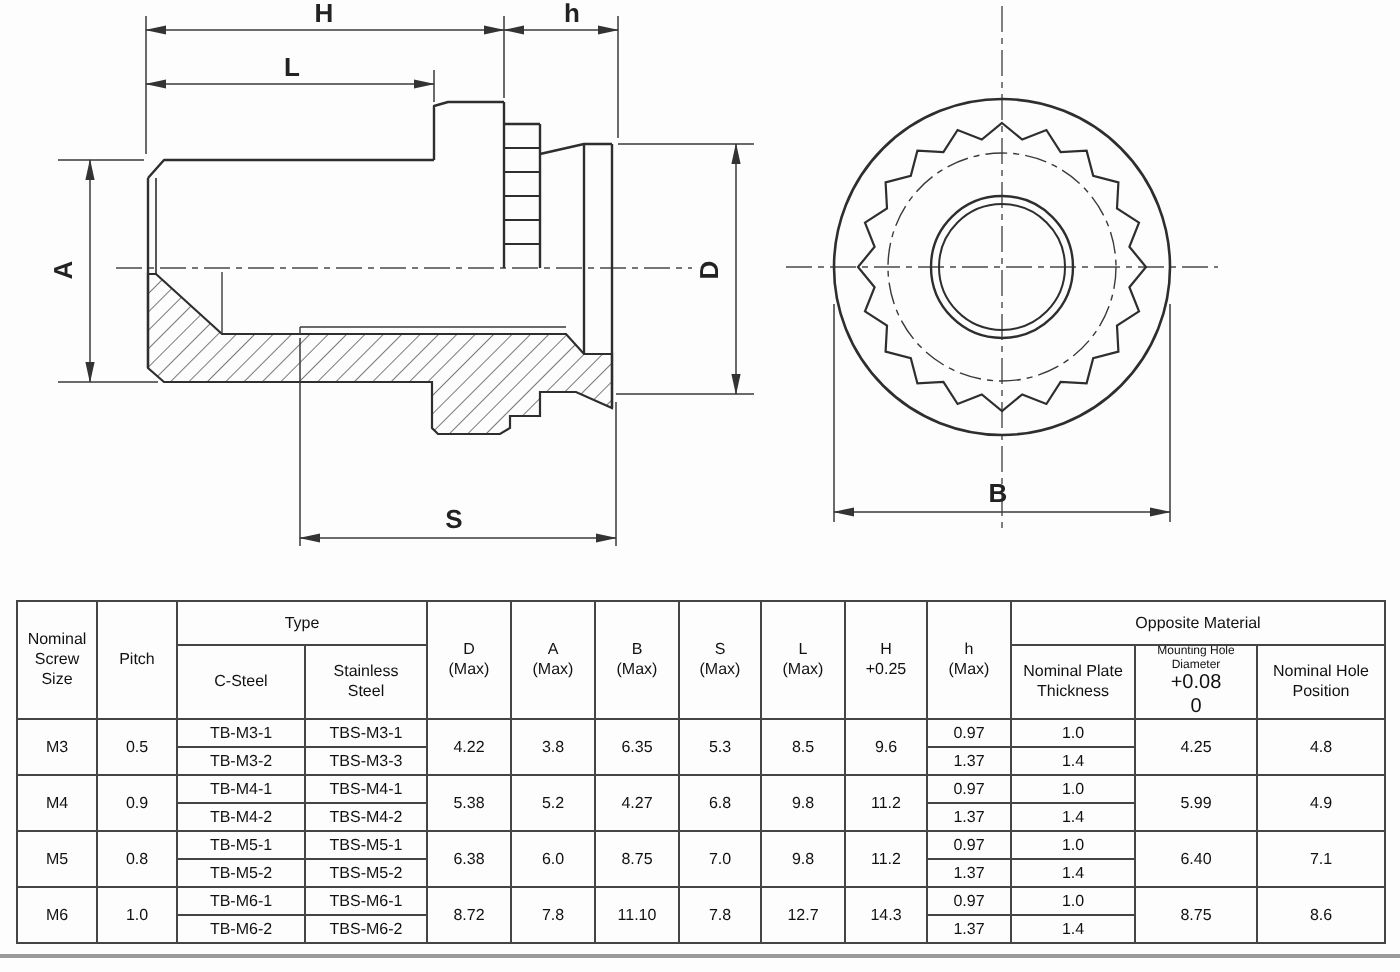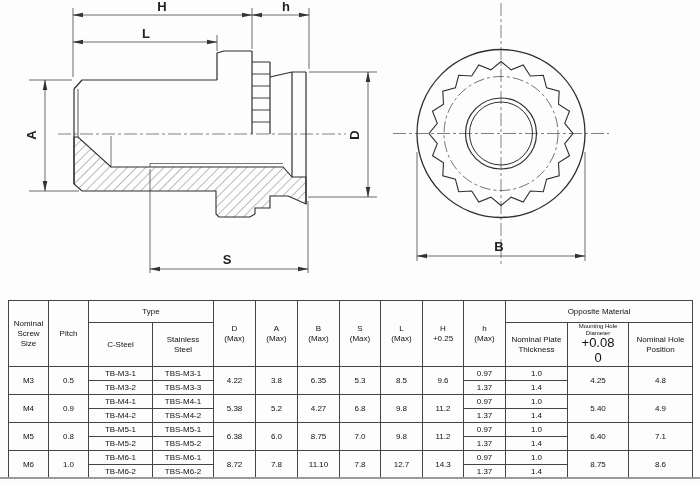--- a/index.html
+++ b/index.html
@@ -17,21 +17,21 @@
     border:1px solid #454545;text-align:center;vertical-align:middle;
     font-size:8px;font-weight:normal;padding:0;line-height:1.25;color:#111;
     overflow:hidden;
   }
   th{font-size:8px;}
   .pre{white-space:pre-line;}
   tr.hrow1{height:22px;}
   tr.hrow2{height:34px;}
   tr.drow{height:14px;}
   .tiny{font-size:6px;display:block;line-height:1.1;}
-  .tol{display:block;font-size:13px;line-height:1.15;}
+  .tol{display:block;font-size:10px;line-height:1.15;}
   #bottom-rule{position:absolute;left:0;top:477px;width:700px;height:2px;background:#9a9a9a;}
 </style>
 </head>
 <body>
 
 <svg id="drawing" width="700" height="300" viewBox="0 0 700 300">
   <defs>
     <pattern id="hatch" width="6.5" height="6.5" patternUnits="userSpaceOnUse" patternTransform="rotate(45)">
       <line x1="0" y1="0" x2="0" y2="6.5" stroke="#6a6a6a" stroke-width="0.9"></line>
     </pattern>
@@ -194,21 +194,21 @@
     <td>TB-M4-1</td>
     <td>TBS-M4-1</td>
     <td rowspan="2">5.38</td>
     <td rowspan="2">5.2</td>
     <td rowspan="2">4.27</td>
     <td rowspan="2">6.8</td>
     <td rowspan="2">9.8</td>
     <td rowspan="2">11.2</td>
     <td>0.97</td>
     <td>1.0</td>
-    <td rowspan="2">5.40</td>
+    <td rowspan="2">5.99</td>
     <td rowspan="2">4.9</td>
   </tr>
   <tr class="drow">
     <td>TB-M4-2</td>
     <td>TBS-M4-2</td>
     <td>1.37</td>
     <td>1.4</td>
   </tr>
 
   <tr class="drow">

